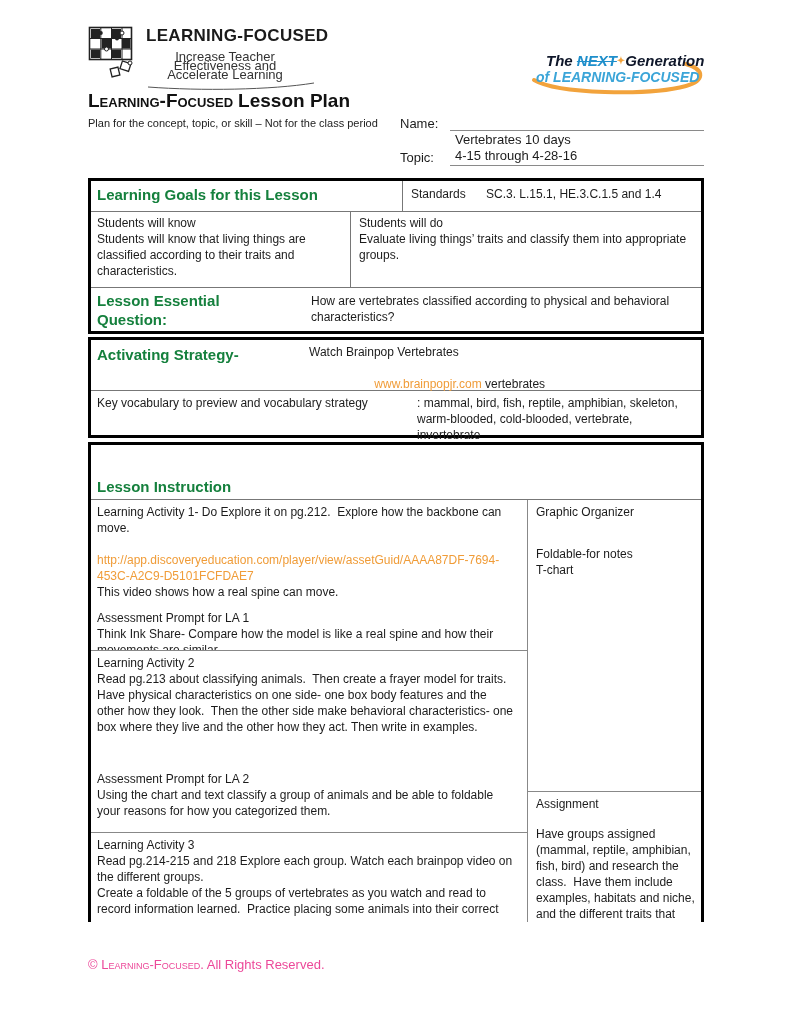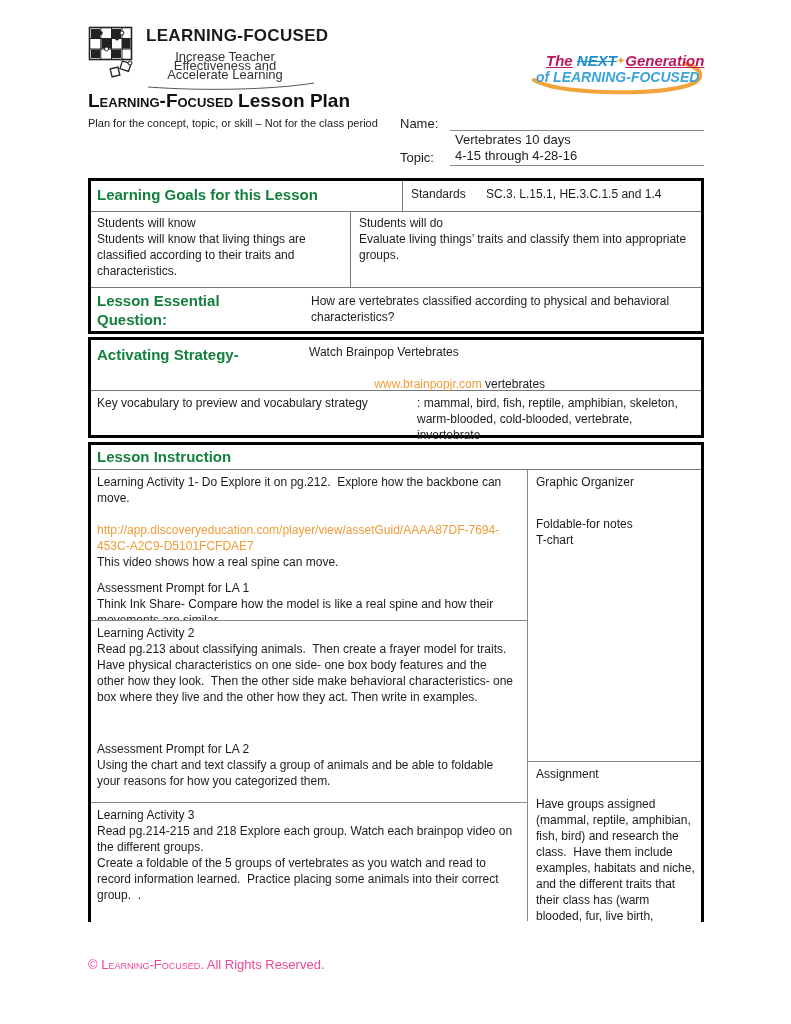--- a/index.html
+++ b/index.html
@@ -14,21 +14,21 @@
   
   .logo-left { position:absolute; left:0; top:26px; display:flex; align-items:flex-start; }
   .logo-left svg.puzzle { flex:0 0 auto; }
   .ll-text { margin-left:6px; }
   .ll-name { font-weight:bold; font-size:17px; letter-spacing:0.3px; color:#1b1b1b; }
   .ll-tag { font-size:13px; color:#333; text-align:center; width:158px; margin-top:6px; line-height:9px; }
 
   .logo-right { position:absolute; left:440px; top:44px; width:180px; height:56px; }
   .logo-right .swoosh { position:absolute; left:0; top:0; }
   .lr-line1 { position:relative; font-style:italic; font-weight:bold; font-size:15px; margin-left:18px; margin-top:8px; }
-  .lr-the, .lr-gen { color:#be185d;text-decoration:underline; }
+  .lr-the, .lr-gen { color:#0f172a; }
   .lr-next { color:#1F8FCB; text-decoration:line-through; }
   .lr-star { color:#F2A33C; font-size:10px; font-style:normal; vertical-align:2px; }
   .lr-line2 { position:relative; font-style:italic; font-weight:bold; font-size:14px; color:#3BA5D8; margin-left:8px; }
 
   
   .page-title { position:absolute; left:0; top:90px; font-size:19px; font-weight:bold; color:#111; }
   .sc { font-variant:small-caps; }
   .title-rest { margin-left:5px; }
   .subtitle { position:absolute; left:0; top:117px; font-size:11px; color:#222; }
 
@@ -68,21 +68,21 @@
   .ac-label { width:218px; padding:5px 6px 0 6px; }
   .ac-content { flex:1; padding:4px 6px 0 0; }
   .ac-line2 { margin-left:32px; }
   .link { color:#F09C38; cursor:pointer; }
   .ac-r2 { height:45px; }
   .vo-label { width:324px; padding:4px 6px 0 6px; }
   .vo-text { flex:1; padding:4px 6px 0 2px; }
 
   
   #lesson-instruction { top:442px; height:480px; border-bottom:none; overflow:hidden; }
-  .li-header { height:25px; border-bottom:1px solid #777; padding:2px 6px 0 6px; box-sizing:border-box; }
+  .li-header { height:25px; border-bottom:1px solid #777; padding:2px 6px 0 6px; box-sizing:border-box;margin-top:30px; }
   .li-body { display:flex; height:451px; }
   .li-left { width:436px; box-sizing:border-box; }
   .li-right { flex:1; border-left:1px solid #888; box-sizing:border-box; }
   .li-cell { box-sizing:border-box; padding:4px 10px 0 6px; overflow:hidden; }
   .la1 { height:150px; }
   .la2 { height:182px; border-top:1px solid #888; }
   .la3 { height:119px; border-top:1px solid #888; }
   .go-cell { height:291px; padding:4px 18px 0 8px; box-sizing:border-box; }
   .as-cell { height:160px; border-top:1px solid #888; padding:4px 6px 0 8px; box-sizing:border-box; }
   .gap16 { height:16px; } .gap10 { height:10px; } .gap26 { height:26px; } .gap36 { height:36px; } .gap14 { height:14px; }

